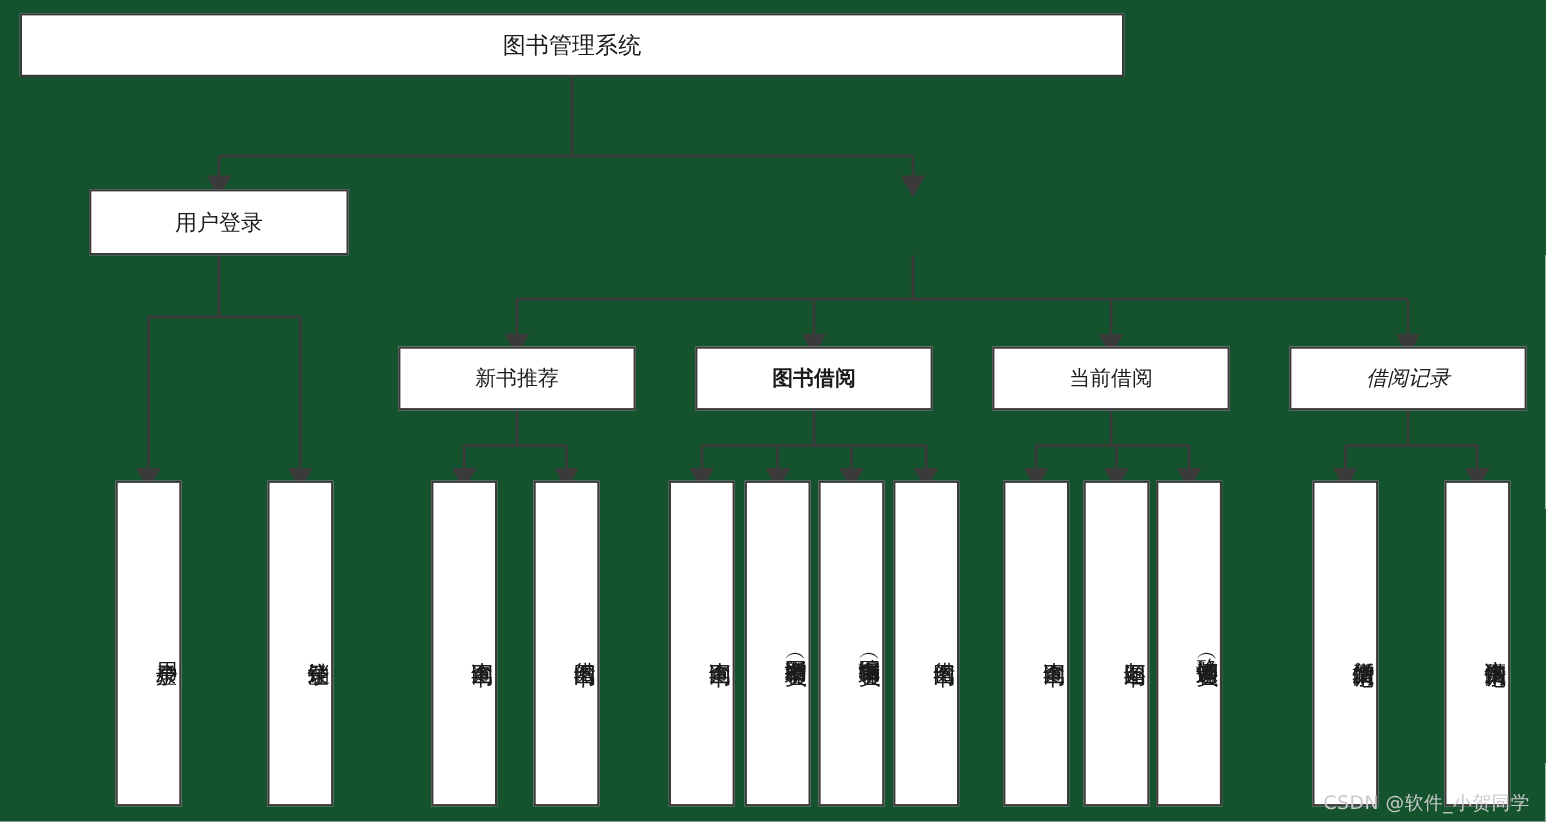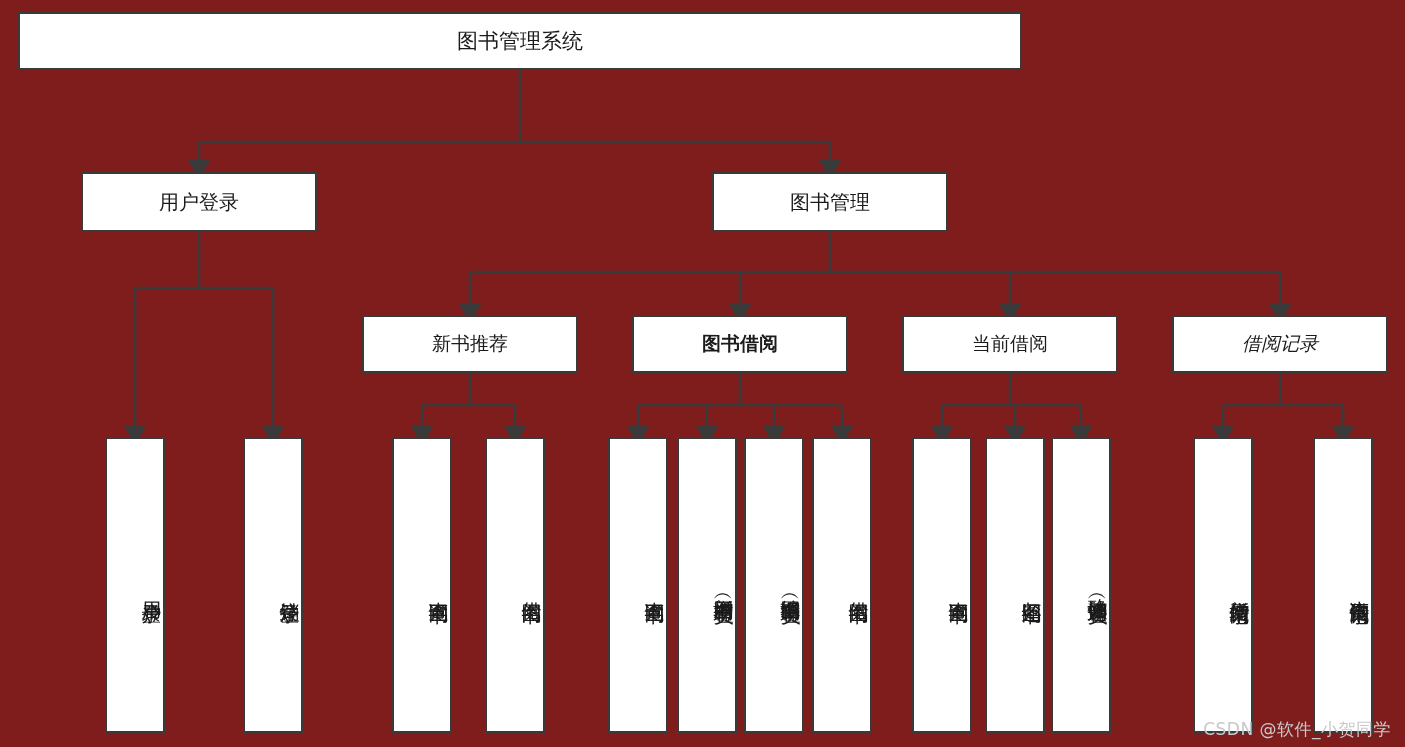--- a/index.html
+++ b/index.html
@@ -7,21 +7,21 @@
     padding: 0;
     background: #ffffff;
   }
   body {
     font-family: "DejaVu Sans", "Liberation Sans", sans-serif;
   }
   #canvas {
     position: relative;
     width: 1405px;
     height: 747px;
-    background: #7f1d1d;
+    background: #14532d;
     overflow: hidden;
   }
   .node {
     position: absolute;
     box-sizing: border-box;
     border: 2px solid #3a3a3a;
     background: #ffffff;
     display: flex;
     align-items: center;
     justify-content: center;
@@ -127,23 +127,20 @@
     </g>
   </svg>
 
   <div class="node root" id="root-node" style="left: 18px; top: 12px; width: 1004px; height: 58px;">
     <span>图书管理系统</span>
   </div>
 
   <div class="node level1" id="l1-0" style="left: 81px; top: 172px; width: 236px; height: 60px;">
     <span>用户登录</span>
   </div>
-  <div class="node level1" id="l1-1" style="left: 712px; top: 172px; width: 236px; height: 60px;">
-    <span>图书管理</span>
-  </div>
 
   <div class="node level2" id="l2-0" style="left: 362px; top: 315px; width: 216px; height: 58px; text-align: center;">
     <span>新书推荐</span>
   </div>
   <div class="node level2" id="l2-1" style="left: 632px; top: 315px; width: 216px; height: 58px; font-weight: bold;">
     <span>图书借阅</span>
   </div>
   <div class="node level2" id="l2-2" style="left: 902px; top: 315px; width: 216px; height: 58px;">
     <span>当前借阅</span>
   </div>

